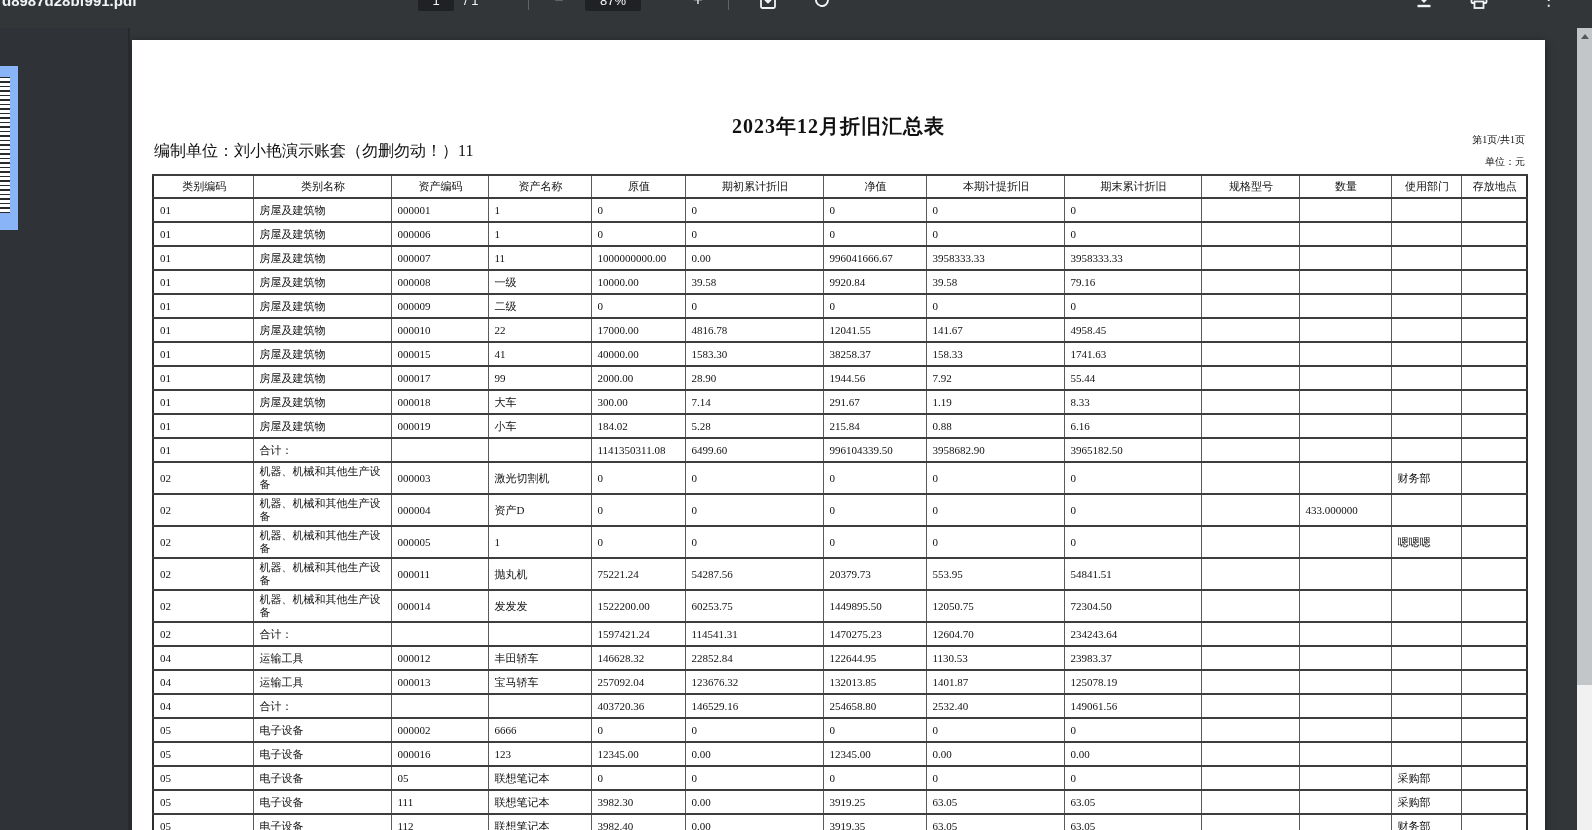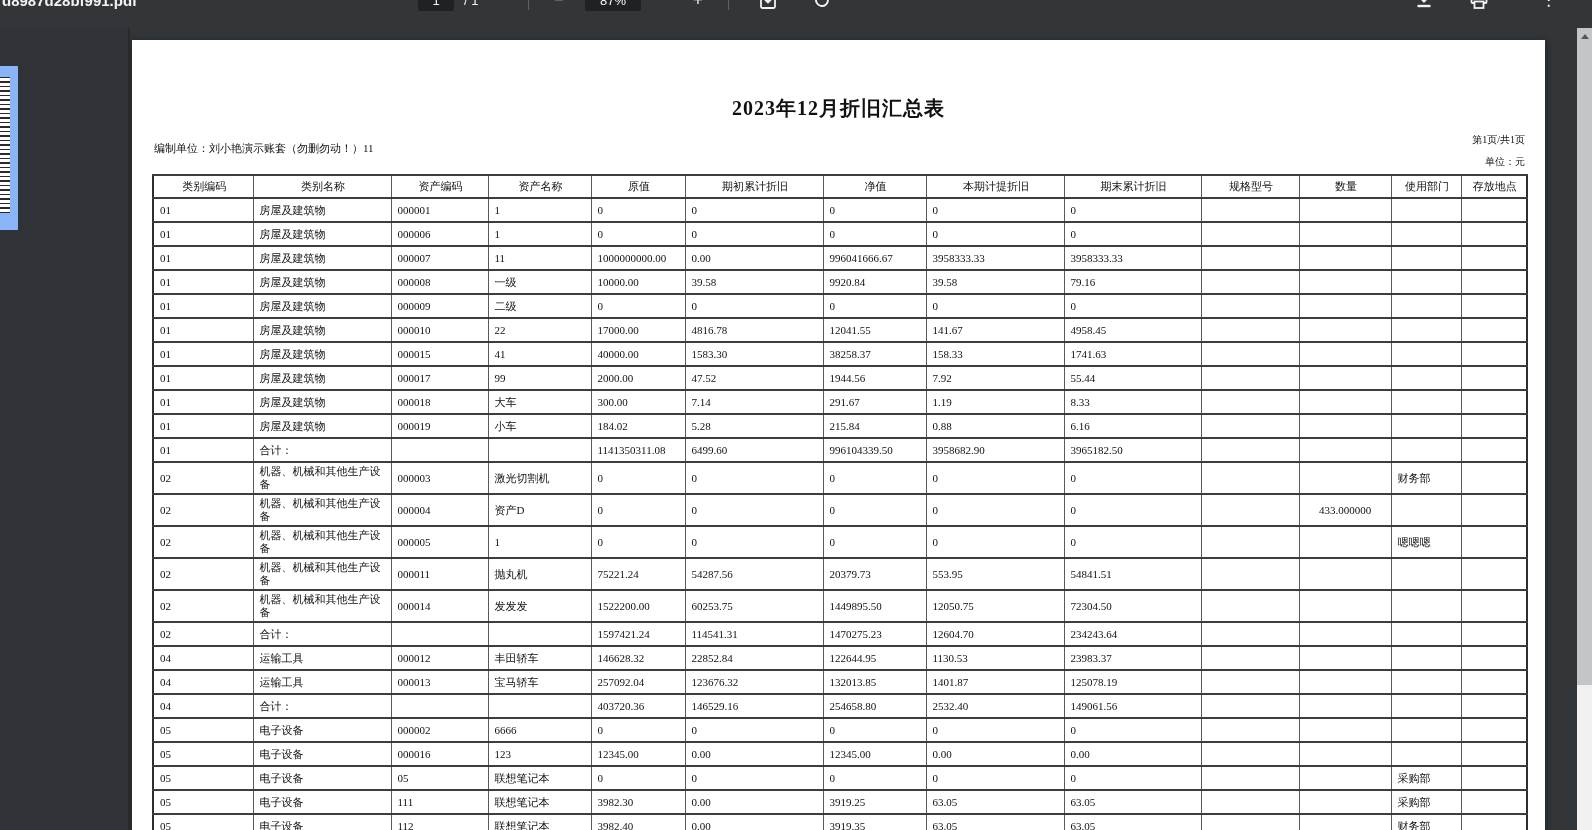--- a/index.html
+++ b/index.html
@@ -27,34 +27,34 @@
   
   .sidebar{position:absolute;top:28px;left:0;width:128px;height:802px;background:#2f3337;border-right:2px solid #27292c;z-index:10;overflow:hidden;}
   .thumb-frame{position:absolute;left:-40px;top:38px;width:58px;height:164px;background:#8ab4f8;cursor:pointer;}
   .thumb-page{position:absolute;left:8px;right:8px;top:11px;bottom:17px;background:#ffffff;
     background-image:repeating-linear-gradient(180deg,#2a2a2a 0px,#2a2a2a 1.5px,#ffffff 1.5px,#ffffff 4.5px);}
 
   
   .viewer{position:absolute;top:28px;left:130px;right:15px;bottom:0;background:#323639;overflow:hidden;z-index:5;}
   .page{position:absolute;left:2px;top:12px;width:1413px;height:1400px;background:#ffffff;box-shadow:0 2px 8px rgba(0,0,0,0.45);
         font-family:"Liberation Serif","DejaVu Serif",serif;color:#111;}
-  .doc-title{position:absolute;top:55px;left:0;width:100%;text-align:center;font-size:20px;font-weight:bold;letter-spacing:1px;}
-  .meta-left{position:absolute;top:101px;left:22px;font-size:11px;}
+  .doc-title{position:absolute;top:73px;left:0;width:100%;text-align:center;font-size:20px;font-weight:bold;letter-spacing:1px;}
+  .meta-left{position:absolute;top:101px;left:22px;font-size:16px;}
   .meta-pageinfo{position:absolute;top:93px;right:20px;font-size:10px;}
   .meta-unit{position:absolute;top:115px;right:20px;font-size:10px;}
 
   
   .tbl-wrap{position:absolute;top:134px;left:20px;}
   table.dep{border-collapse:collapse;table-layout:fixed;width:1374px;font-size:11px;font-family:"Liberation Serif","DejaVu Serif",serif;color:#101010;}
   table.dep th,table.dep td{border-left:1px solid #5a5a5a;border-right:1px solid #5a5a5a;border-top:2px solid #3d3d3d;border-bottom:2px solid #3d3d3d;
     padding:2px 6px;line-height:13px;overflow:hidden;word-break:break-all;text-align:left;vertical-align:middle;background:#fff;}
   table.dep{border:2px solid #2e2e2e;}
   table.dep th{text-align:center;font-weight:normal;height:17px;padding-left:8px;}
   table.dep tbody tr{height:24px;}
-  table.dep td.c-qty{text-align:center;}
+  table.dep td.c-qty{text-align:left;}
 
   
   .scrollbar{position:absolute;top:28px;right:0;width:15px;bottom:0;background:#f1f1f1;z-index:20;}
   .sb-up{position:absolute;top:0;left:0;width:15px;height:17px;background:#c3c6c9;display:flex;align-items:center;justify-content:center;cursor:pointer;}
   .sb-up .tri{width:0;height:0;border-left:4px solid transparent;border-right:4px solid transparent;border-bottom:5px solid #54585c;}
   .sb-thumb{position:absolute;top:17px;left:0;width:15px;height:640px;background:#c3c6c9;cursor:pointer;}
 </style>
 </head>
 <body>
 
@@ -259,21 +259,21 @@
                 <td class="c-qty"></td>
                 <td></td>
                 <td></td>
               </tr>
               <tr>
                 <td>01</td>
                 <td>房屋及建筑物</td>
                 <td>000017</td>
                 <td>99</td>
                 <td>2000.00</td>
-                <td>47.52</td>
+                <td>28.90</td>
                 <td>1944.56</td>
                 <td>7.92</td>
                 <td>55.44</td>
                 <td></td>
                 <td class="c-qty"></td>
                 <td></td>
                 <td></td>
               </tr>
               <tr>
                 <td>01</td>

